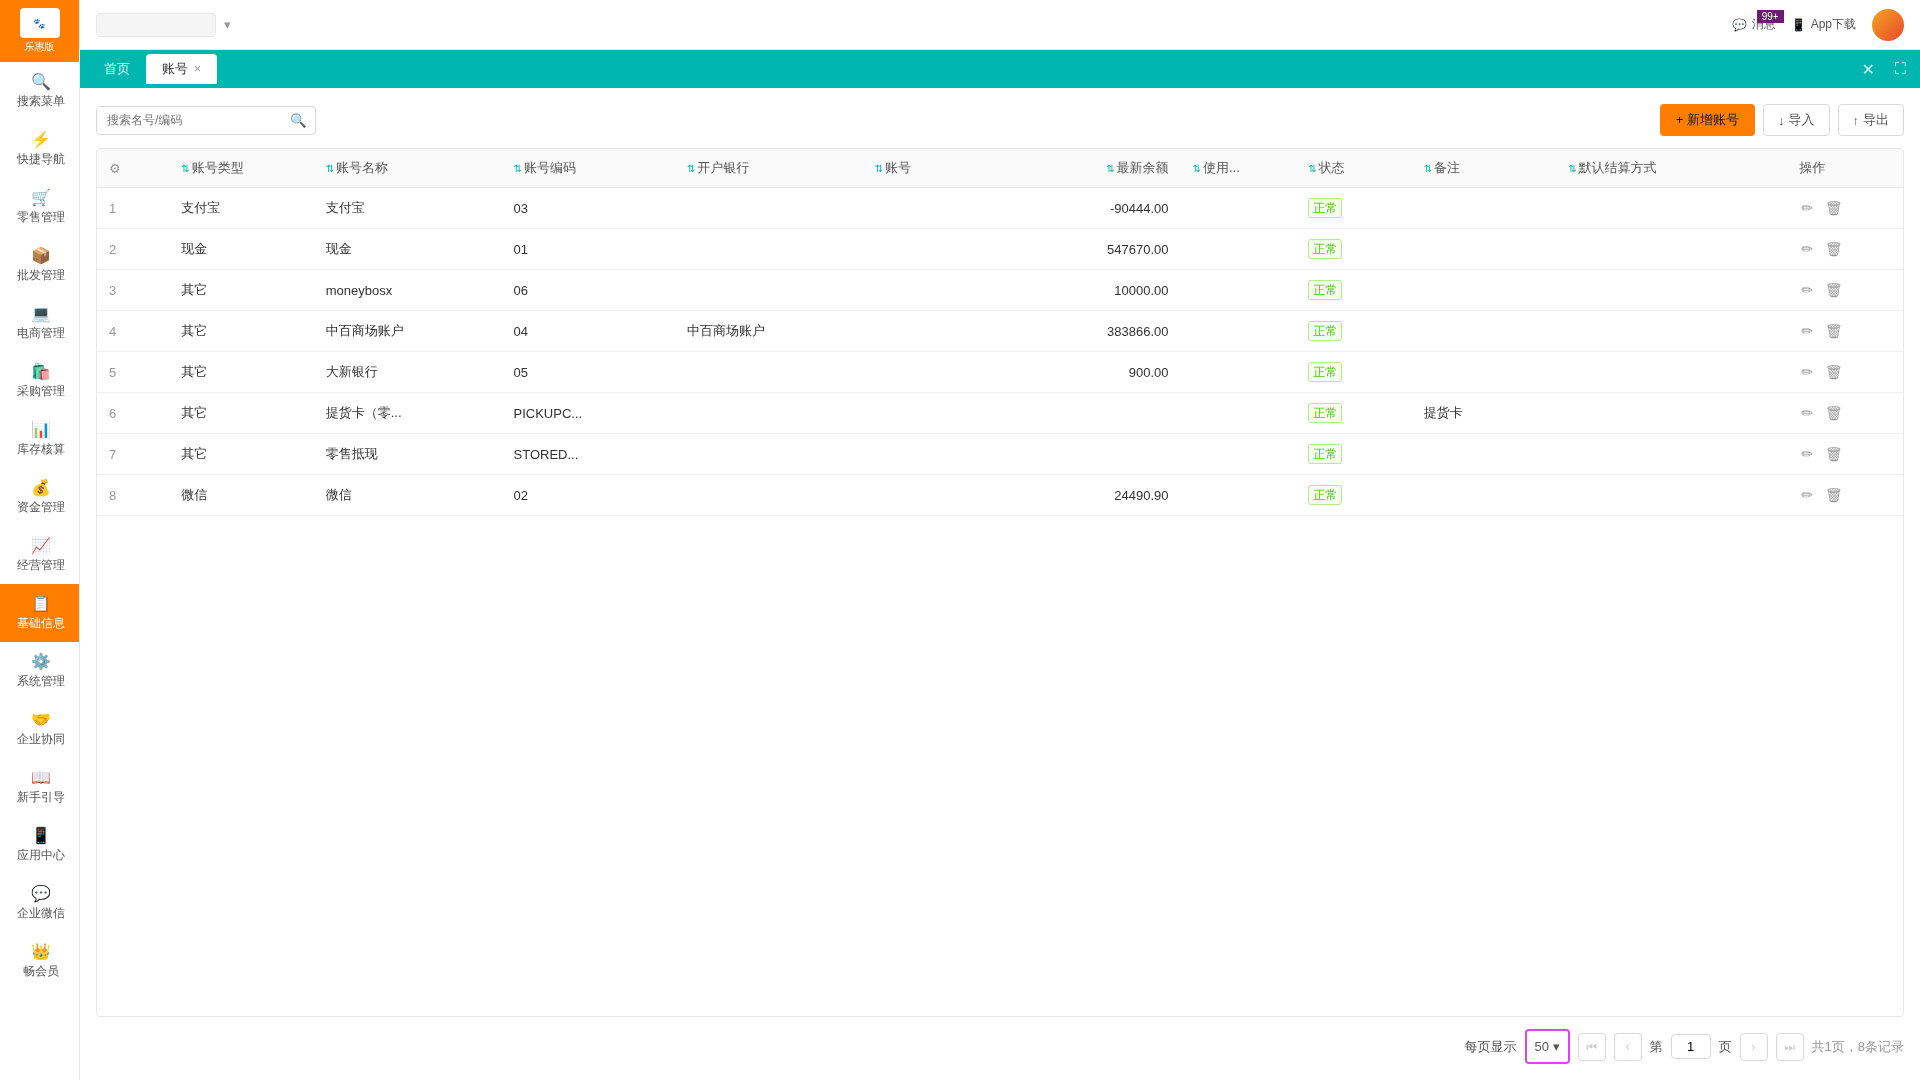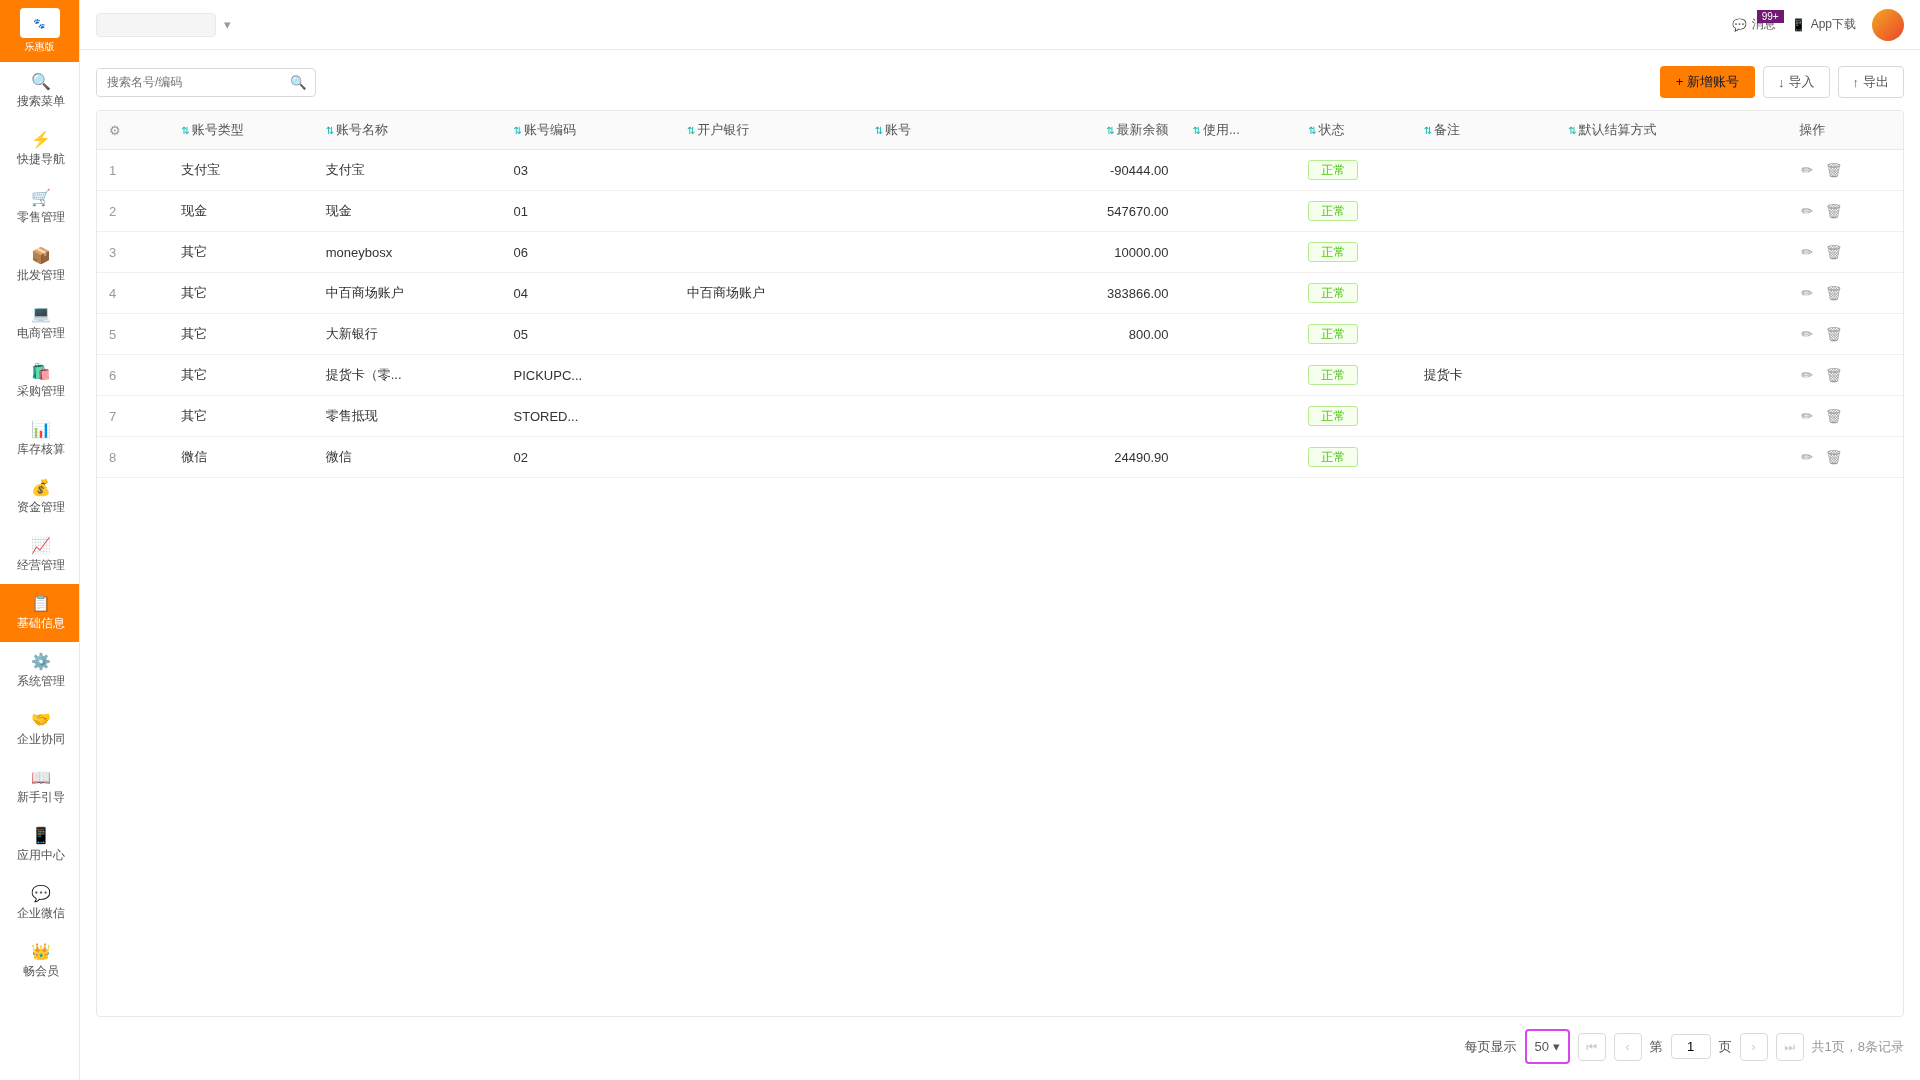--- a/index.html
+++ b/index.html
@@ -281,21 +281,21 @@
       padding: 10px 12px;
       border-bottom: 1px solid #f0f0f0;
       color: #333;
       white-space: nowrap;
     }
     .status-badge {
       background: #f6ffed;
       color: #52c41a;
       border: 1px solid #b7eb8f;
       border-radius: 3px;
-      padding: 2px 12px;
+      padding: 2px 4px;
       font-size: 12px;
     }
     .action-btns {
       display: flex;
       gap: 8px;
     }
     .action-btn {
       cursor: pointer;
       color: #999;
       font-size: 14px;
@@ -451,20 +451,33 @@
         <span class="badge">99+</span>
       </div>
       <div class="topbar-app">
         <span>📱</span>
         <span>App下载</span>
       </div>
       <div class="topbar-avatar"></div>
     </div>
   </div>
 
+  <div class="tabbar">
+    <div class="tab">
+      <span>首页</span>
+    </div>
+    <div class="tab active">
+      <span>账号</span>
+      <span class="tab-close">×</span>
+    </div>
+    <div class="tabbar-actions">
+      <span class="tabbar-btn">✕</span>
+      <span class="tabbar-btn">⛶</span>
+    </div>
+  </div>
 
   <div class="content">
 
     <div class="toolbar">
       <div class="search-box">
         <input class="search-input" type="text" placeholder="搜索名号/编码" style="">
         <button class="search-btn">🔍</button>
       </div>
       <div class="toolbar-right">
         <button class="btn-primary">+ 新增账号</button>
@@ -574,21 +587,21 @@
         </div>
       </td>
     </tr>
             <tr>
       <td class="col-num">5</td>
       <td class="col-type">其它</td>
       <td class="col-name">大新银行</td>
       <td class="col-code">05</td>
       <td class="col-bank"></td>
       <td class="col-account"></td>
-      <td class="col-balance">800.00</td>
+      <td class="col-balance">900.00</td>
       <td class="col-usage"></td>
       <td class="col-status"><span class="status-badge">正常</span></td>
       <td class="col-remark"></td>
       <td class="col-default"></td>
       <td class="col-action">
         <div class="action-btns">
           <button class="action-btn" title="编辑">✏</button>
           <button class="action-btn" title="删除">🗑</button>
         </div>
       </td>

